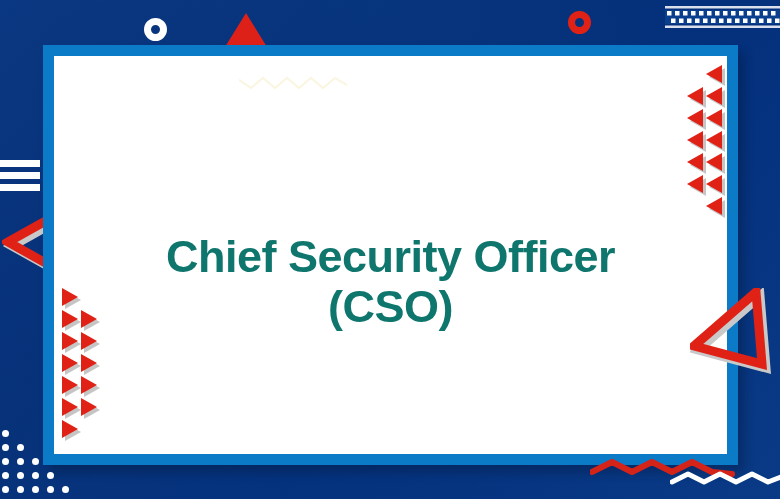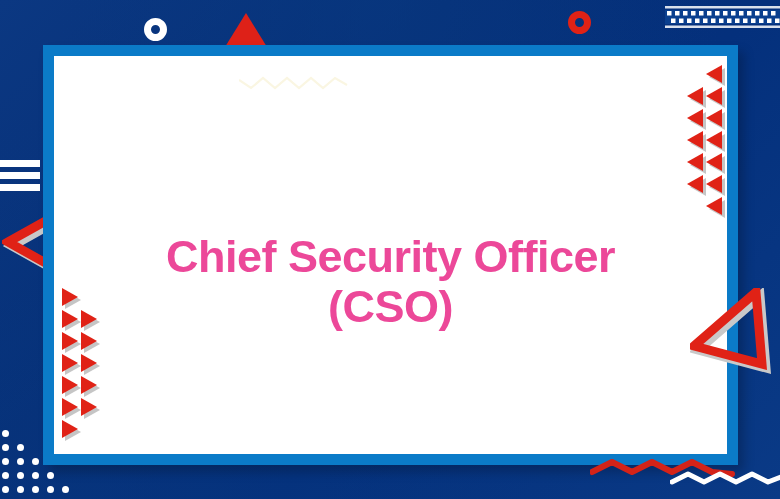--- a/index.html
+++ b/index.html
@@ -28,21 +28,21 @@
   }
   #card {
     position:absolute; left:11px; top:11px; right:11px; bottom:11px;
     background:#ffffff;
   }
   
   #title-block {
     position:absolute; left:0; right:0; top:176px;
     text-align:center;
     line-height:1.12;
-    color:#ec4899;
+    color:#0f766e;
     font-weight:bold;
     font-size:45px;
     letter-spacing:-.5px;
     white-space:pre-line;
   }
   
   .watermark { position:absolute; left:228px; top:64px; opacity:1; }
   
   .deco { position:absolute; }
   

